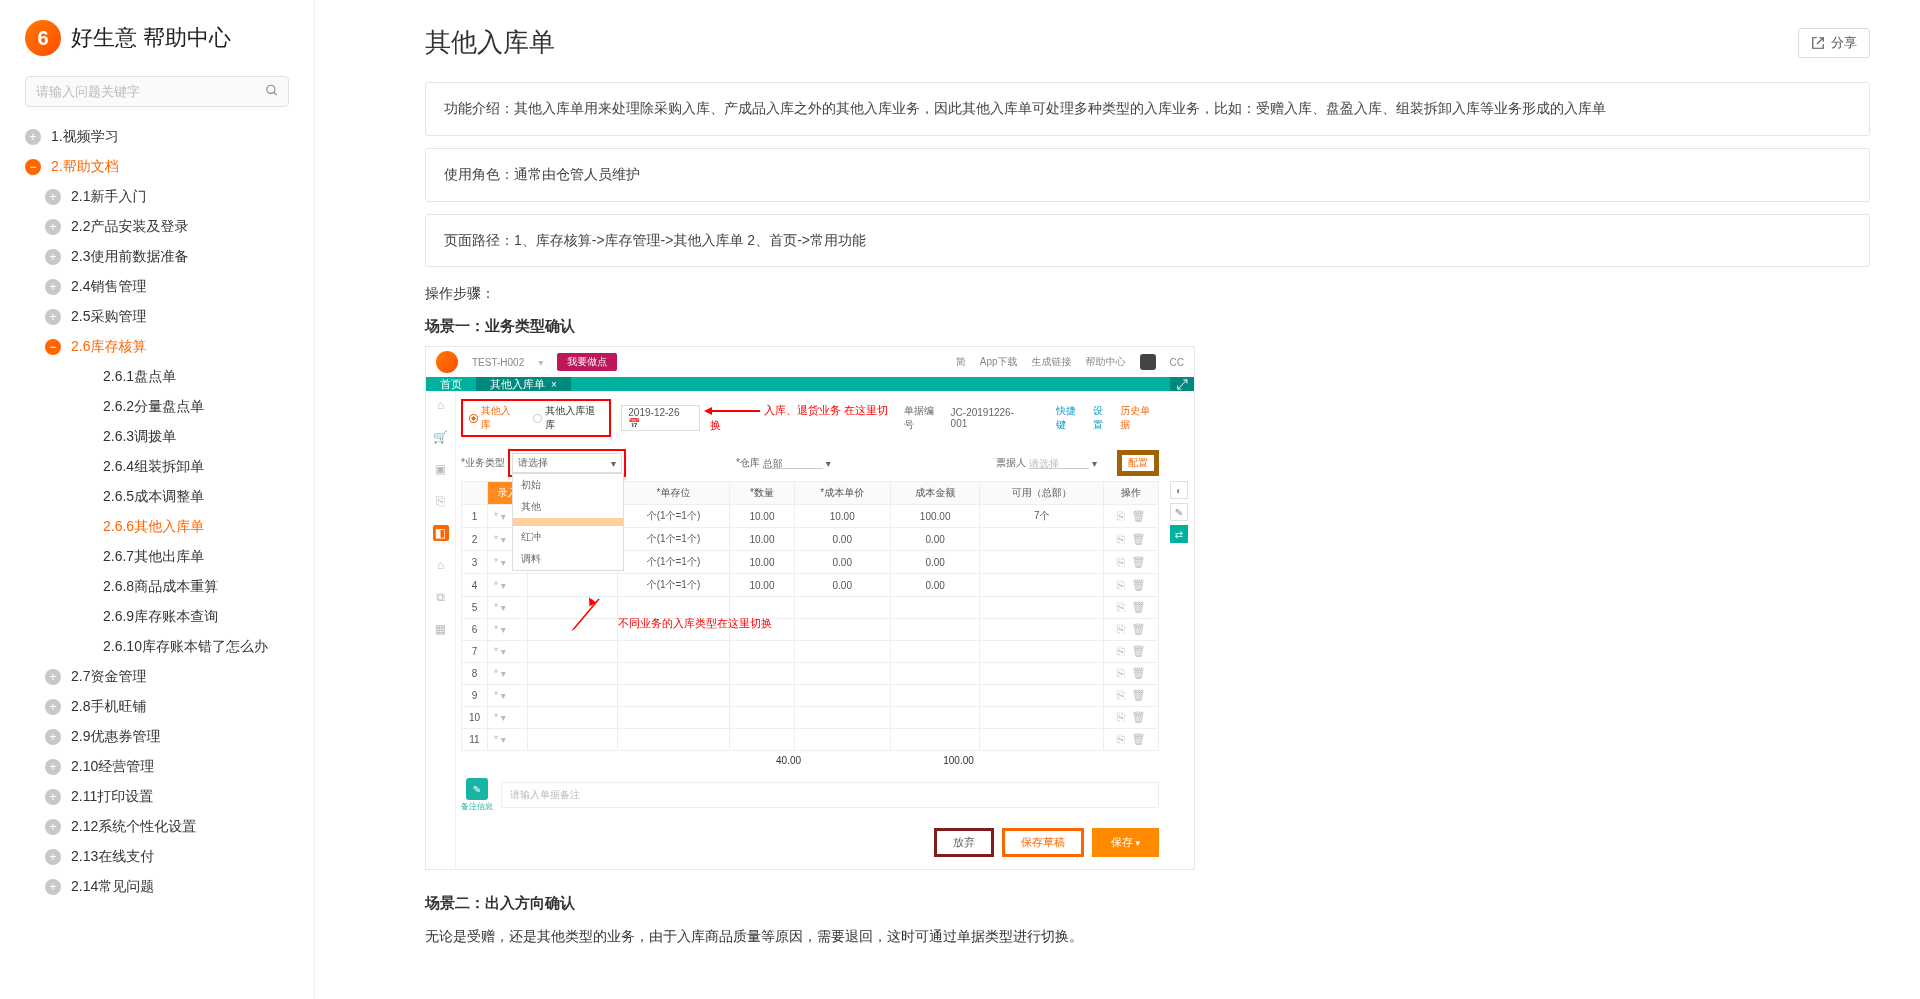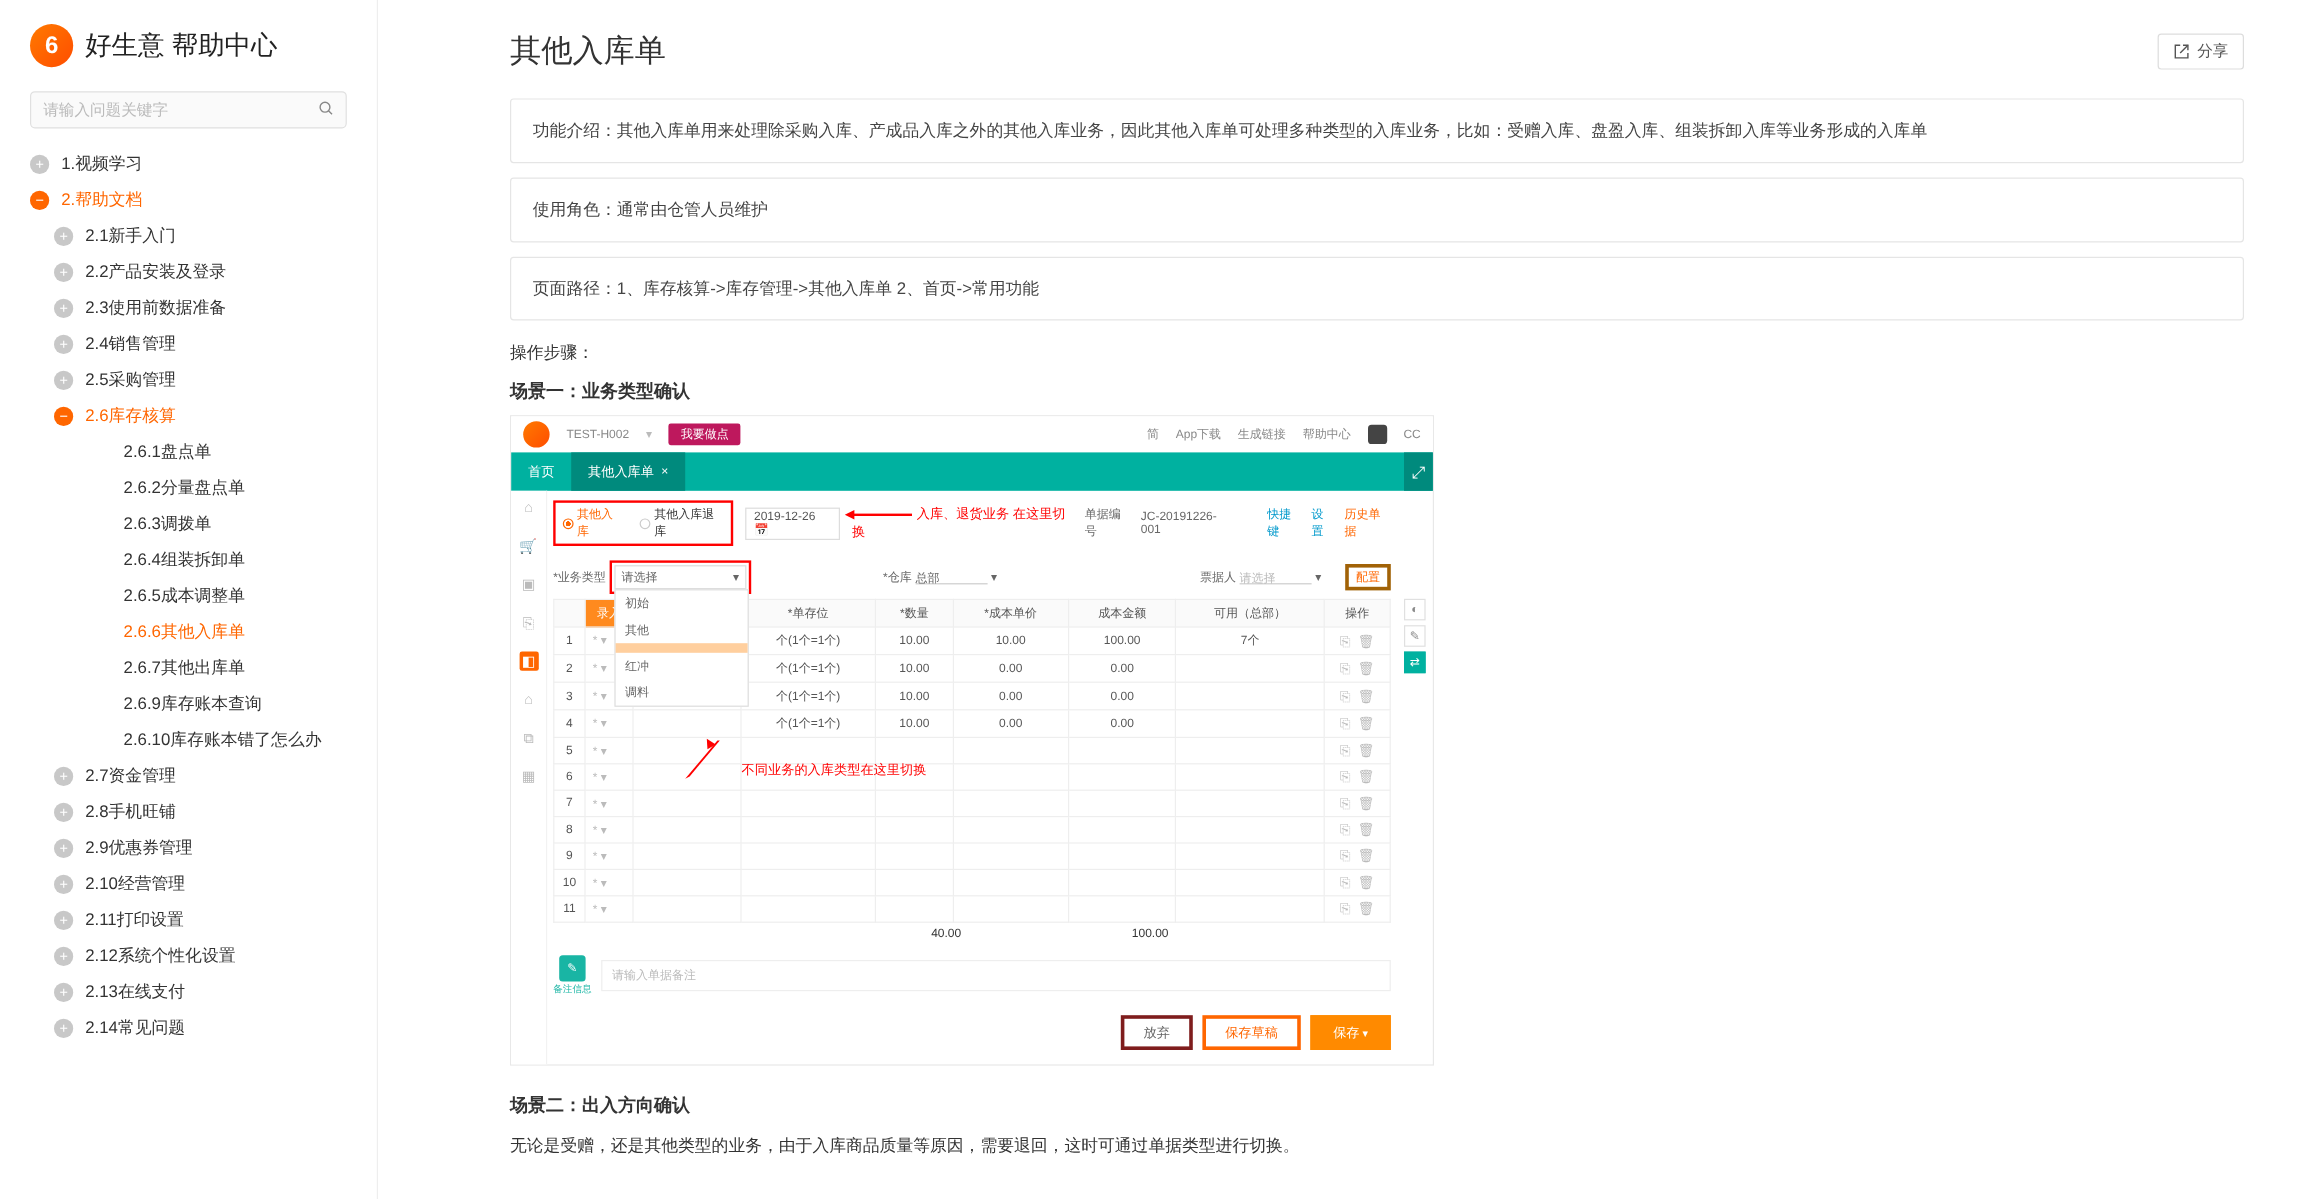--- a/index.html
+++ b/index.html
@@ -29,21 +29,21 @@
 .info-box { border: 1px solid #e5e5e5; border-radius: 3px; padding: 14px 18px; margin-bottom: 12px; font-size: 14px; color: #444; line-height: 1.7; }
 .info-label { font-weight: 500; }
 .section-label { font-size: 14px; margin: 18px 0 14px; color: #333; }
 .scene-title { font-size: 15px; font-weight: 600; margin: 14px 0 10px; }
 .body-text { font-size: 14px; line-height: 1.9; margin-bottom: 10px; color: #333; }
 .screenshot-wrap { border: 1px solid #e8e8e8; margin: 10px 0 24px; max-width: 770px; }
 .ss-topbar { background: #fff; display: flex; align-items: center; padding: 4px 10px; font-size: 10px; color: #888; gap: 14px; }
 .ss-logo { width: 22px; height: 22px; border-radius: 50%; background: linear-gradient(135deg,#ff7a00,#ff4d00); }
 .ss-topbar-right { margin-left: auto; display: flex; gap: 14px; align-items: center; }
 .ss-avatar { width: 16px; height: 16px; border-radius: 3px; background: #444; }
-.ss-tabbar { background: #00b1a0; display: flex; align-items: center; height: 32px; }
+.ss-tabbar { background: #00b1a0; display: flex; align-items: center; height: 14px; }
 .ss-tab { padding: 0 14px; color: #fff; font-size: 11px; display: flex; align-items: center; gap: 6px; height: 100%; }
 .ss-tab.dark { background: #008a7d; }
 .ss-close { font-size: 10px; }
 .ss-toolbar { display: flex; align-items: center; padding: 8px 35px; gap: 10px; font-size: 10px; position: relative; }
 .ss-redbox1 { border: 2px solid #ff0000; padding: 3px 6px; display: inline-flex; gap: 14px; align-items: center; }
 .ss-radio { display: inline-flex; align-items: center; gap: 3px; }
 .ss-radio-dot { width: 9px; height: 9px; border-radius: 50%; border: 1px solid #ccc; display: inline-block; }
 .ss-radio-dot.on { border-color: #ff6600; background: radial-gradient(#ff6600 40%, transparent 45%); }
 .ss-date { border: 1px solid #ddd; padding: 1px 6px; color: #555; }
 .ss-arrow-annot { position: relative; color: #ff0000; font-size: 11px; }
@@ -53,21 +53,21 @@
 .ss-link { color: #0099cc; }
 .ss-orange { color: #ff6600; }
 .ss-form-row { display: flex; padding: 4px 35px; font-size: 10px; color: #666; gap: 20px; align-items: center; }
 .ss-redbox2 { border: 2px solid #ff0000; padding: 2px; display: inline-block; position: relative; }
 .ss-select { border: 1px solid #ddd; width: 110px; padding: 2px 5px; background: #fff; display: flex; justify-content: space-between; align-items: center; }
 .ss-dropdown { position: absolute; left: 2px; top: 22px; width: 112px; background: #fff; border: 1px solid #ddd; z-index: 5; }
 .ss-dd-item { padding: 4px 8px; font-size: 10px; }
 .ss-dd-item.hover { background: #ffcf9e; }
 .ss-labeled { display: inline-flex; align-items: center; gap: 3px; }
 .ss-underline { border-bottom: 1px solid #ccc; min-width: 60px; display: inline-block; height: 12px; }
-.ss-mini-btn { border: 3px solid #a16207; color: #ff6600; padding: 1px 6px; font-size: 10px; }
+.ss-mini-btn { border: 5px solid #a16207; color: #ff6600; padding: 1px 6px; font-size: 10px; }
 .ss-table-wrap { padding: 0 35px; position: relative; }
 .ss-table { width: 100%; border-collapse: collapse; font-size: 10px; }
 .ss-table th, .ss-table td { border: 1px solid #eee; padding: 4px 6px; text-align: center; color: #555; }
 .ss-table th { background: #fafafa; font-weight: normal; }
 .ss-table td.left { text-align: left; }
 .ss-ops-icon { color: #bbb; margin: 0 3px; font-size: 11px; }
 .ss-sidebar-icons { position: absolute; left: 0; top: 0; bottom: 0; width: 30px; background: #fff; border-right: 1px solid #f2f2f2; display: flex; flex-direction: column; align-items: center; gap: 16px; padding-top: 6px; }
 .ss-side-icon { width: 16px; height: 16px; display: flex; align-items: center; justify-content: center; font-size: 12px; color: #bbb; }
 .ss-side-icon.active { background: #ff6600; color: #fff; border-radius: 2px; padding: 2px; }
 .ss-right-icons { position: absolute; right: 6px; top: 0; display: flex; flex-direction: column; gap: 4px; }
@@ -157,20 +157,23 @@
       <li class="nav-item indent-3 leaf">
           <span class="nav-label">2.6.5成本调整单</span>
         </li>
       <li class="nav-item indent-3 leaf active">
           <span class="nav-label">2.6.6其他入库单</span>
         </li>
       <li class="nav-item indent-3 leaf">
           <span class="nav-label">2.6.7其他出库单</span>
         </li>
       <li class="nav-item indent-3 leaf">
+          <span class="nav-label">2.6.8商品成本重算</span>
+        </li>
+      <li class="nav-item indent-3 leaf">
           <span class="nav-label">2.6.9库存账本查询</span>
         </li>
       <li class="nav-item indent-3 leaf">
           <span class="nav-label">2.6.10库存账本错了怎么办</span>
         </li>
       <li class="nav-item indent-1">
           <span class="nav-icon">+</span>
           <span class="nav-label">2.7资金管理</span>
         </li>
       <li class="nav-item indent-1">

